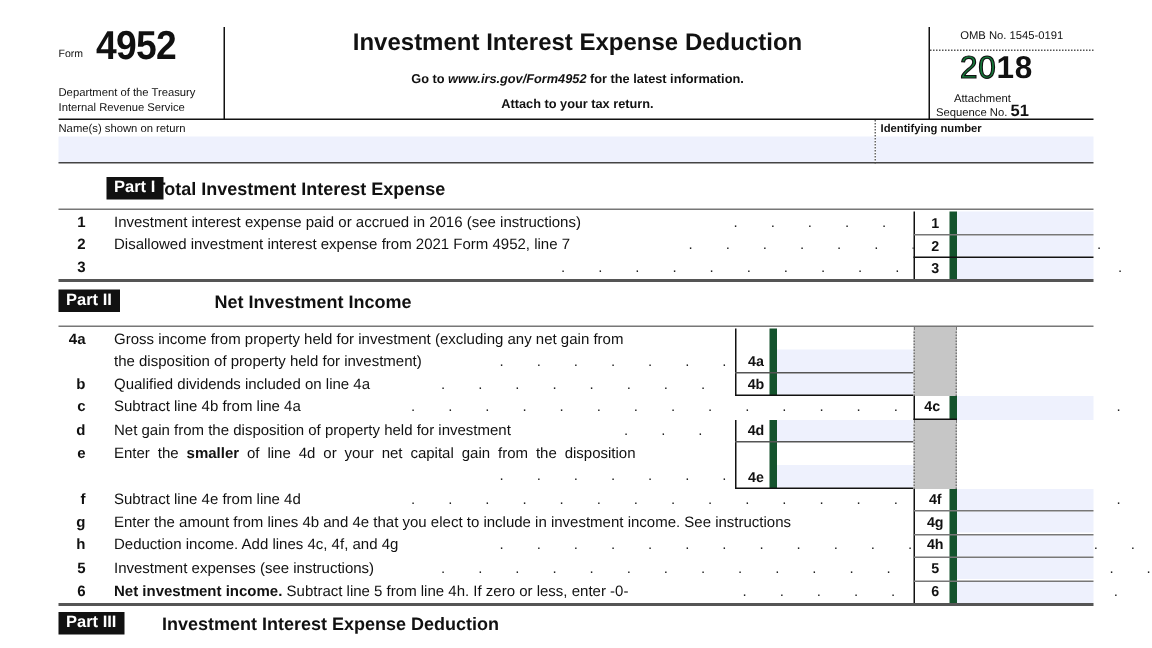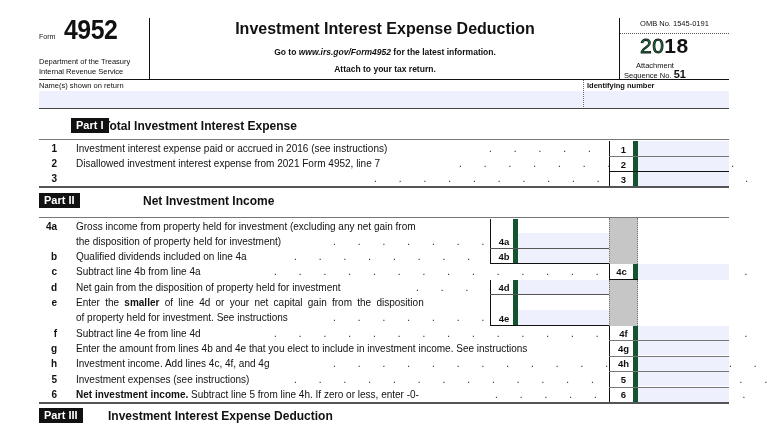--- a/index.html
+++ b/index.html
@@ -137,38 +137,37 @@
   <span class="num">d</span>
   <span class="txt">Net gain from the disposition of property held for investment</span>
   <span class="dots" style="left:377px;">. . . . . .</span>
 </div>
 
 <div class="row" style="top:295px;">
   <span class="num">e</span>
   <span class="txt" style="word-spacing:2.5px;"><span>Enter the </span><b>smaller</b><span> of line 4d or your net capital gain from the disposition</span></span>
 </div>
 <div class="row" style="top:310px;">
-  <span class="txt">of property held for investment. See instructions</span>
   <span class="dots" style="left:294px;">. . . . . . . .</span>
 </div>
 
 <div class="row" style="top:326px;">
   <span class="num">f</span>
   <span class="txt">Subtract line 4e from line 4d</span>
   <span class="dots" style="left:235px;">. . . . . . . . . . . . . . . . . . . . . . . . . . . . . .</span>
 </div>
 
 <div class="row" style="top:341px;">
   <span class="num">g</span>
   <span class="txt">Enter the amount from lines 4b and 4e that you elect to include in investment income. See instructions</span>
 </div>
 
 <div class="row" style="top:356px;">
   <span class="num">h</span>
-  <span class="txt">Investment income. Add lines 4c, 4f, and 4g</span>
+  <span class="txt">Deduction income. Add lines 4c, 4f, and 4g</span>
   <span class="dots" style="left:294px;">. . . . . . . . . . . . . . . . . . . .</span>
 </div>
 
 <div class="row" style="top:372px;">
   <span class="num">5</span>
   <span class="txt">Investment expenses (see instructions)</span>
   <span class="dots" style="left:255px;">. . . . . . . . . . . . . . . . . . . . . . . . . .</span>
 </div>
 
 <div class="row" style="top:387px;">

